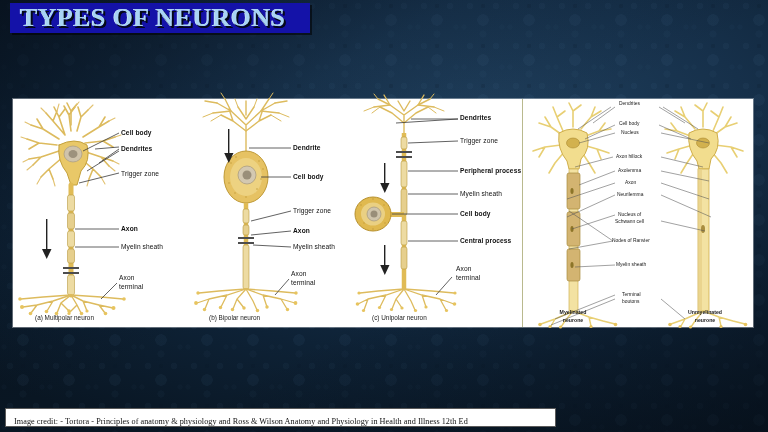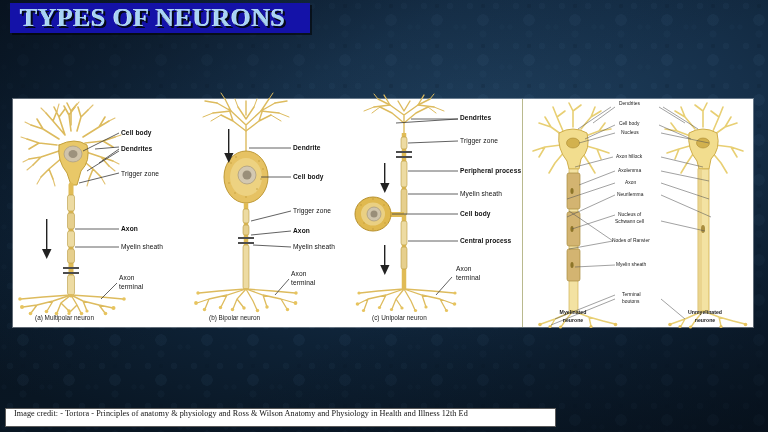--- a/index.html
+++ b/index.html
@@ -119,21 +119,21 @@
     text-align:center;
   }
   .rlbl.bold{font-weight:bold;font-size:5.2px;}
 
   
   #credit{
     position:absolute;left:5px;top:408px;
     width:551px;height:19px;
     background:#ffffff;
     border:1px solid #5a5a5a;
-    display:flex;align-items:flex-start;
+    display:flex;align-items:flex-end;
     box-sizing:border-box;
   }
   #credit-text{
     font-family:"Liberation Serif", serif;
     font-size:8.2px;
     color:#111;
     padding-left:8px;
     white-space:nowrap;
     letter-spacing:.05px;
   }

